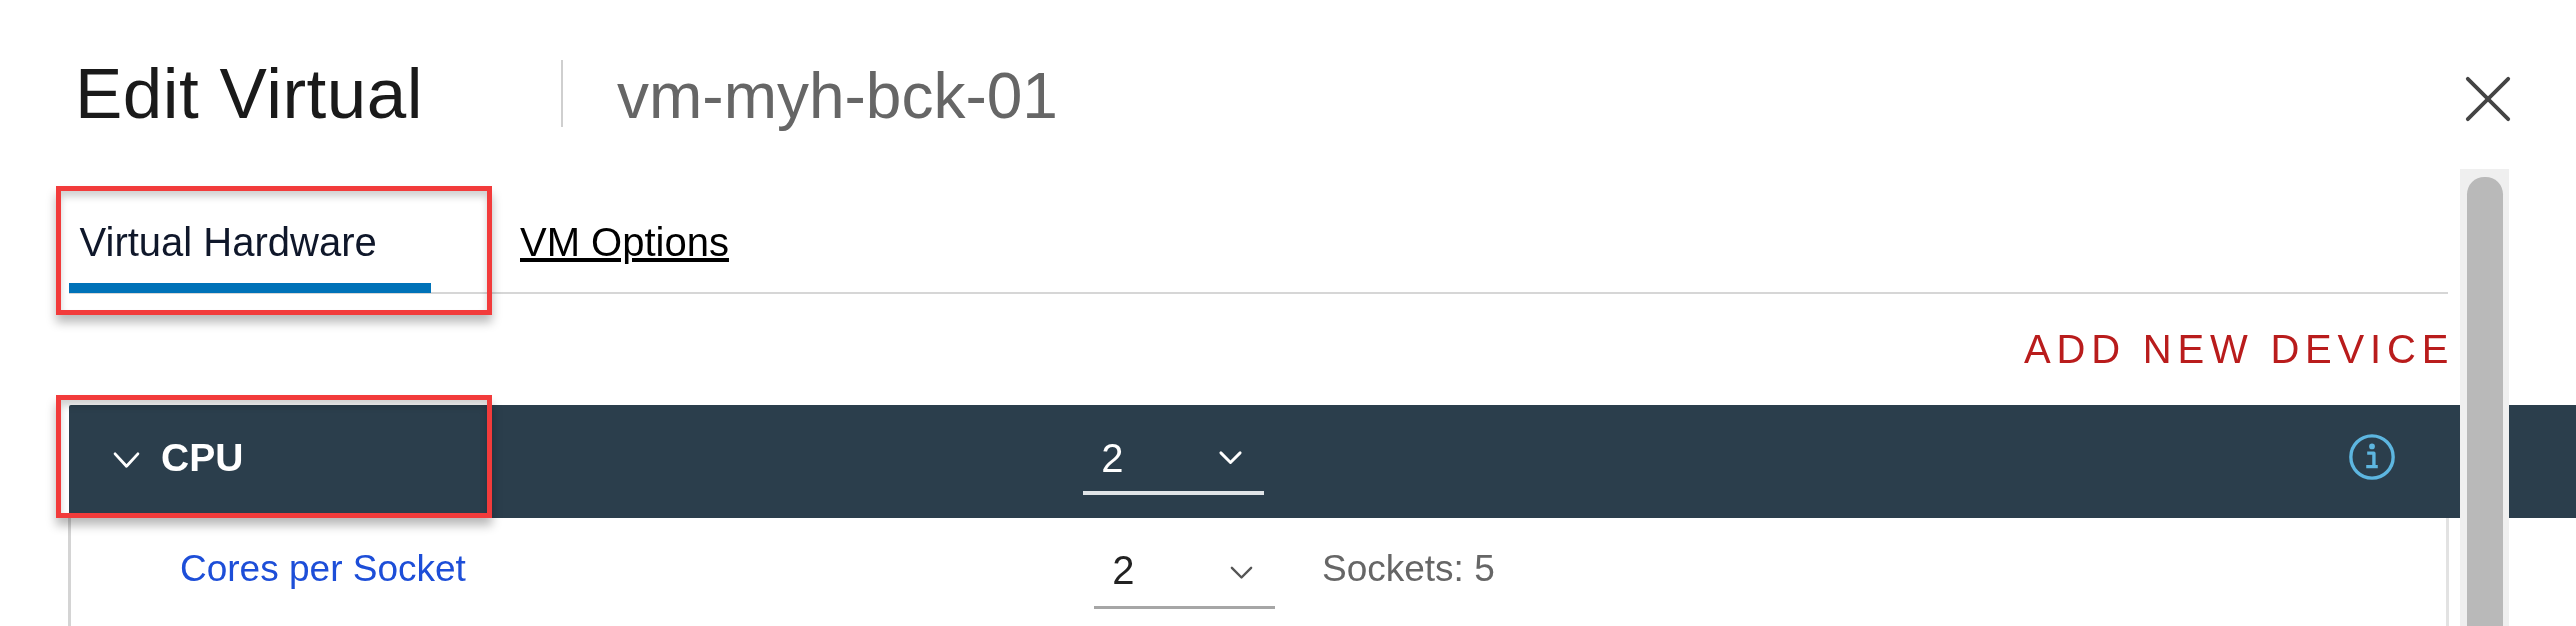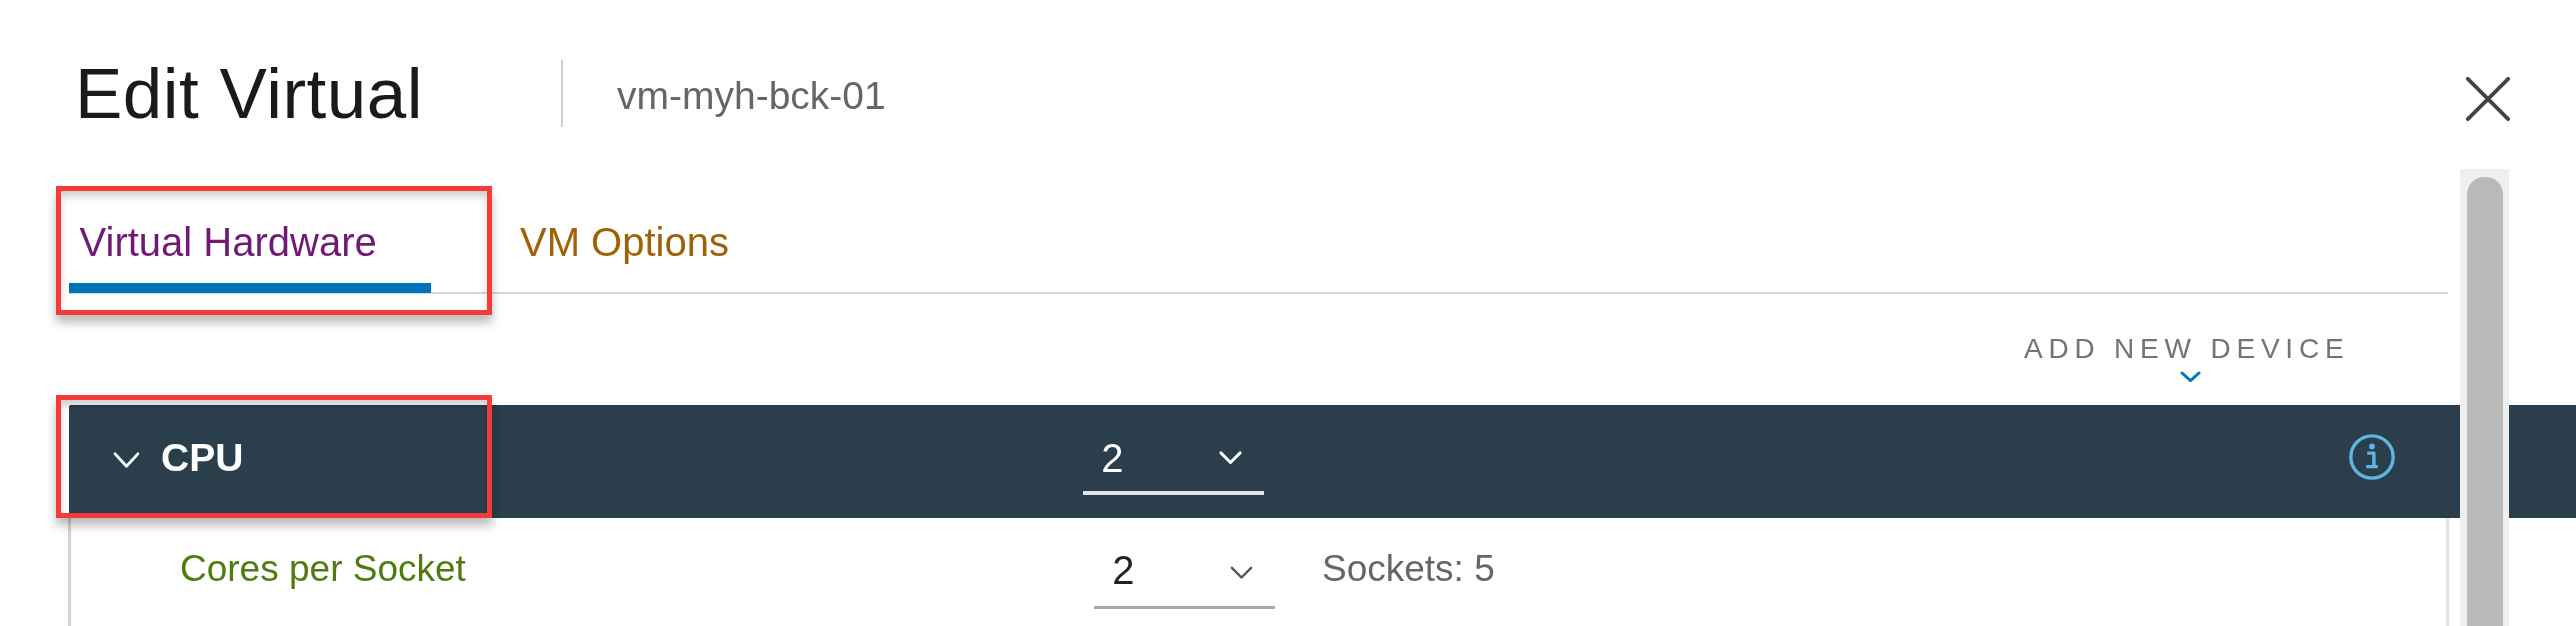--- a/index.html
+++ b/index.html
@@ -15,59 +15,59 @@
       position: absolute; left: 75px; top: 50px;
       font-size: 71px; line-height: 87px; color: #1a1a1a;
       font-weight: 400; letter-spacing: 0.5px;
     }
     .title-divider {
       position: absolute; left: 561px; top: 60px; width: 1.9px; height: 67px;
       background: #cfcfcf;
     }
     .subtitle {
       position: absolute; left: 617px; top: 64px;
-      font-size: 39px; line-height: 64px; color: #666666;
+      font-size: 64px; line-height: 64px; color: #666666;
     }
     .close-btn {
       position: absolute; left: 2463px; top: 74px; width: 50px; height: 50px;
       cursor: pointer;
     }
     .close-btn svg { width: 50px; height: 50px; display: block; }
 
     
     .tabs {
       position: absolute; left: 69px; top: 193px; width: 2379px; height: 101px;
       border-bottom: 2.9px solid #d6d6d6;
     }
     .tab {
       position: absolute; top: 23px;
       font-size: 40px; line-height: 52px; cursor: pointer;
     }
-    .tab.active { left: 10.6px; color: #701a75; }
-    .tab.inactive { left: 451px; color: #a16207; }
+    .tab.active { left: 10.6px; color: #0f172a; }
+    .tab.inactive { left: 451px; color: #000000; text-decoration: underline; }
     .tab-underline {
       position: absolute; left: 0; top: 90px; width: 362px; height: 9.6px;
       background: #0072b8;
     }
 
     
     .annot {
       position: absolute; border: 5.8px solid #f23b3b;
       box-shadow: 0 7.7px 9.6px rgba(0,0,0,0.28), inset 0 5.8px 7.7px rgba(0,0,0,0.18);
       pointer-events: none;
     }
     .annot-tab { left: 56px; top: 186px; width: 436px; height: 129px; }
     .annot-cpu { left: 56px; top: 395px; width: 436px; height: 123px; }
 
     
     .add-device {
       position: absolute; left: 2024px; top: 328px;
-      font-size: 28px; line-height: 42px; color: #737373;
+      font-size: 40px; line-height: 42px; color: #b91c1c;
       letter-spacing: 5.8px; font-weight: 400; cursor: pointer;
-      display: flex; align-items: center; white-space: nowrap; flex-direction: column;
+      display: flex; align-items: center; white-space: nowrap;
     }
     .add-device .chev { margin-left: 7.7px; width: 23px; height: 13.5px; }
 
     
     .section-left-border {
       position: absolute; left: 68px; top: 518px; width: 2.9px; height: 109px;
       background: #d4d4d4;
     }
     .section-right-border {
       position: absolute; left: 2446px; top: 518px; width: 2.9px; height: 109px;
@@ -95,21 +95,21 @@
     .cpu-select .chev { left: 135px; top: 16.4px; }
     .cpu-select .line { top: 57px; background: #e0e4e7; }
 
     .info-icon {
       position: absolute; left: 2278px; top: 27px; width: 50px; height: 50px; cursor: pointer;
     }
 
     
     .cores-label {
       position: absolute; left: 180px; top: 545px;
-      font-size: 37px; line-height: 48px; color: #4d7c0f;
+      font-size: 37px; line-height: 48px; color: #1d4ed8;
     }
     .cores-select { left: 1094px; top: 546px; width: 183px; height: 66px; }
     .cores-select .val { color: #222222; }
     .cores-select .chev { left: 135px; top: 19px; }
     .cores-select .line { top: 60px; background: #a6a6a6; height: 2.9px; }
     .sockets-text {
       position: absolute; left: 1322px; top: 545px;
       font-size: 37px; line-height: 48px; color: #666666;
     }
 

